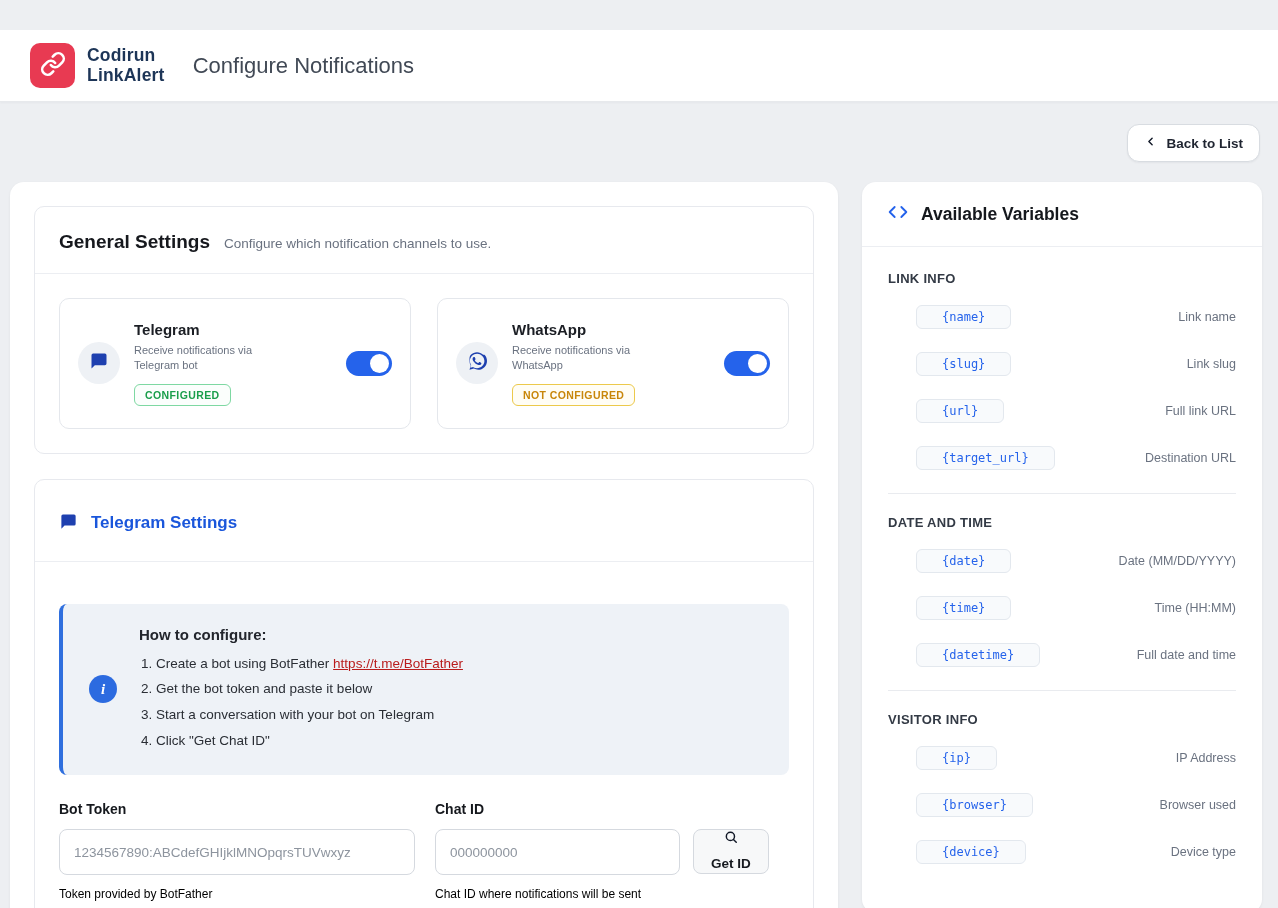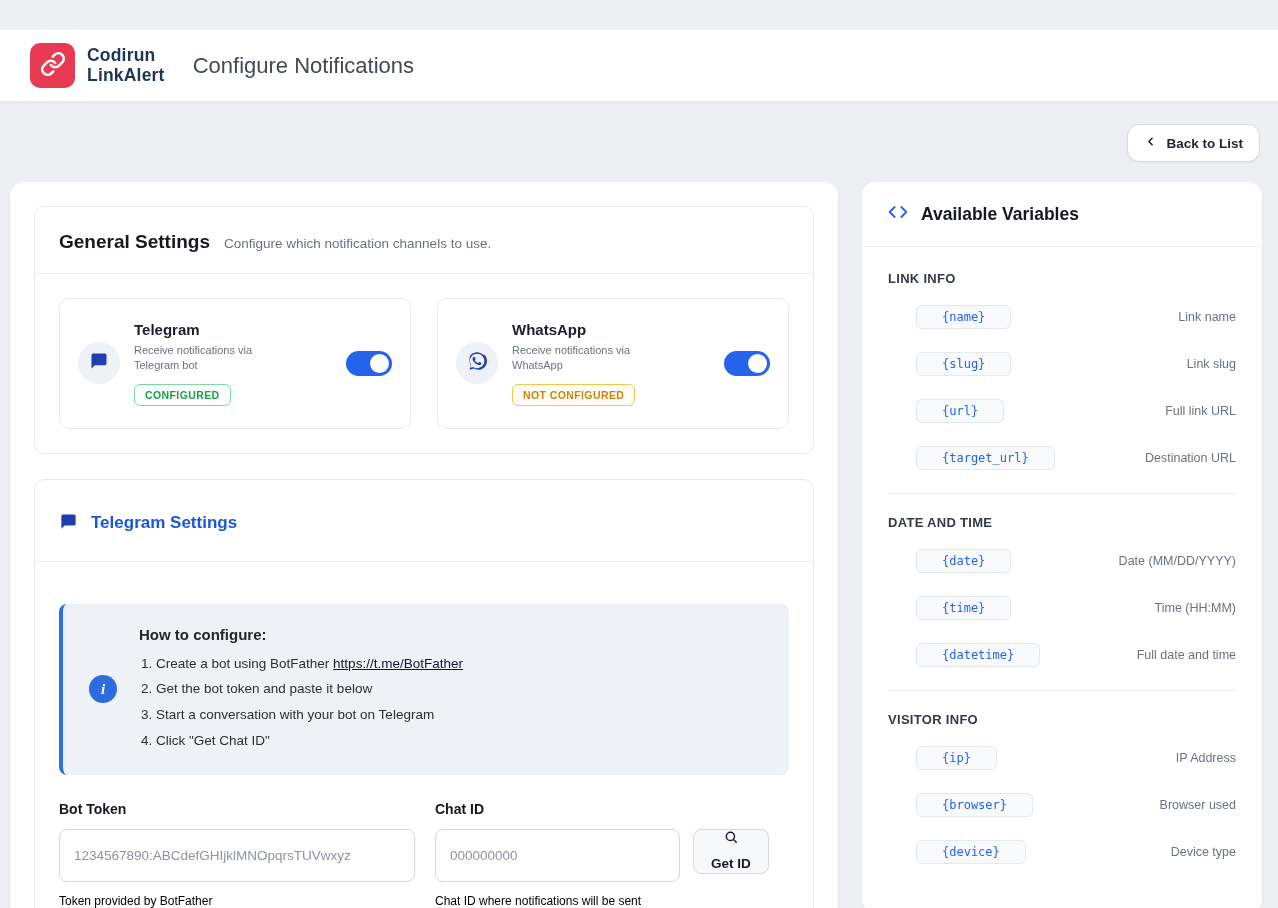--- a/index.html
+++ b/index.html
@@ -91,26 +91,26 @@
     border-radius: 8px; padding: 22px 26px; display: flex; align-items: center; gap: 22px;
   }
   .info-icon {
     width: 28px; height: 28px; border-radius: 50%; background: #2c6be0; color: #fff;
     display: flex; align-items: center; justify-content: center;
     font-size: 15px; font-weight: bold; font-style: italic;
     font-family: "Liberation Serif", serif; flex: 0 0 auto;
   }
   .info-title { font-size: 15px; font-weight: bold; color: #23262d; margin-bottom: 8px; }
   .info-steps { margin-left: 17px; font-size: 13.5px; color: #2a2e35; line-height: 1.9; }
-  .info-steps a { color: #0f172a; }
+  .info-steps a { color: #b91c1c; }
 
   .form-row { display: flex; gap: 20px; padding: 26px 24px 24px; }
   .field label { display: block; font-size: 14px; font-weight: bold; color: #15181d; margin-bottom: 12px; }
   .field input {
-    height: 53px; border: 1px solid #d5d9df; border-radius: 8px; padding: 0 14px;
+    height: 46px; border: 1px solid #d5d9df; border-radius: 8px; padding: 0 14px;
     font-size: 13.5px; color: #3c434d; font-family: inherit; outline: none; background: #fff;
   }
   .field input::placeholder { color: #8d949e; opacity: 1; }
   .f-token { width: 356px; }
   .f-token input { width: 100%; }
   .f-chat { flex: 1; }
   .chat-line { display: flex; gap: 13px; }
   .chat-line input { width: 245px; }
   .btn-getid {
     display: flex; align-items: center; gap: 9px; background: #f7f8f9;

